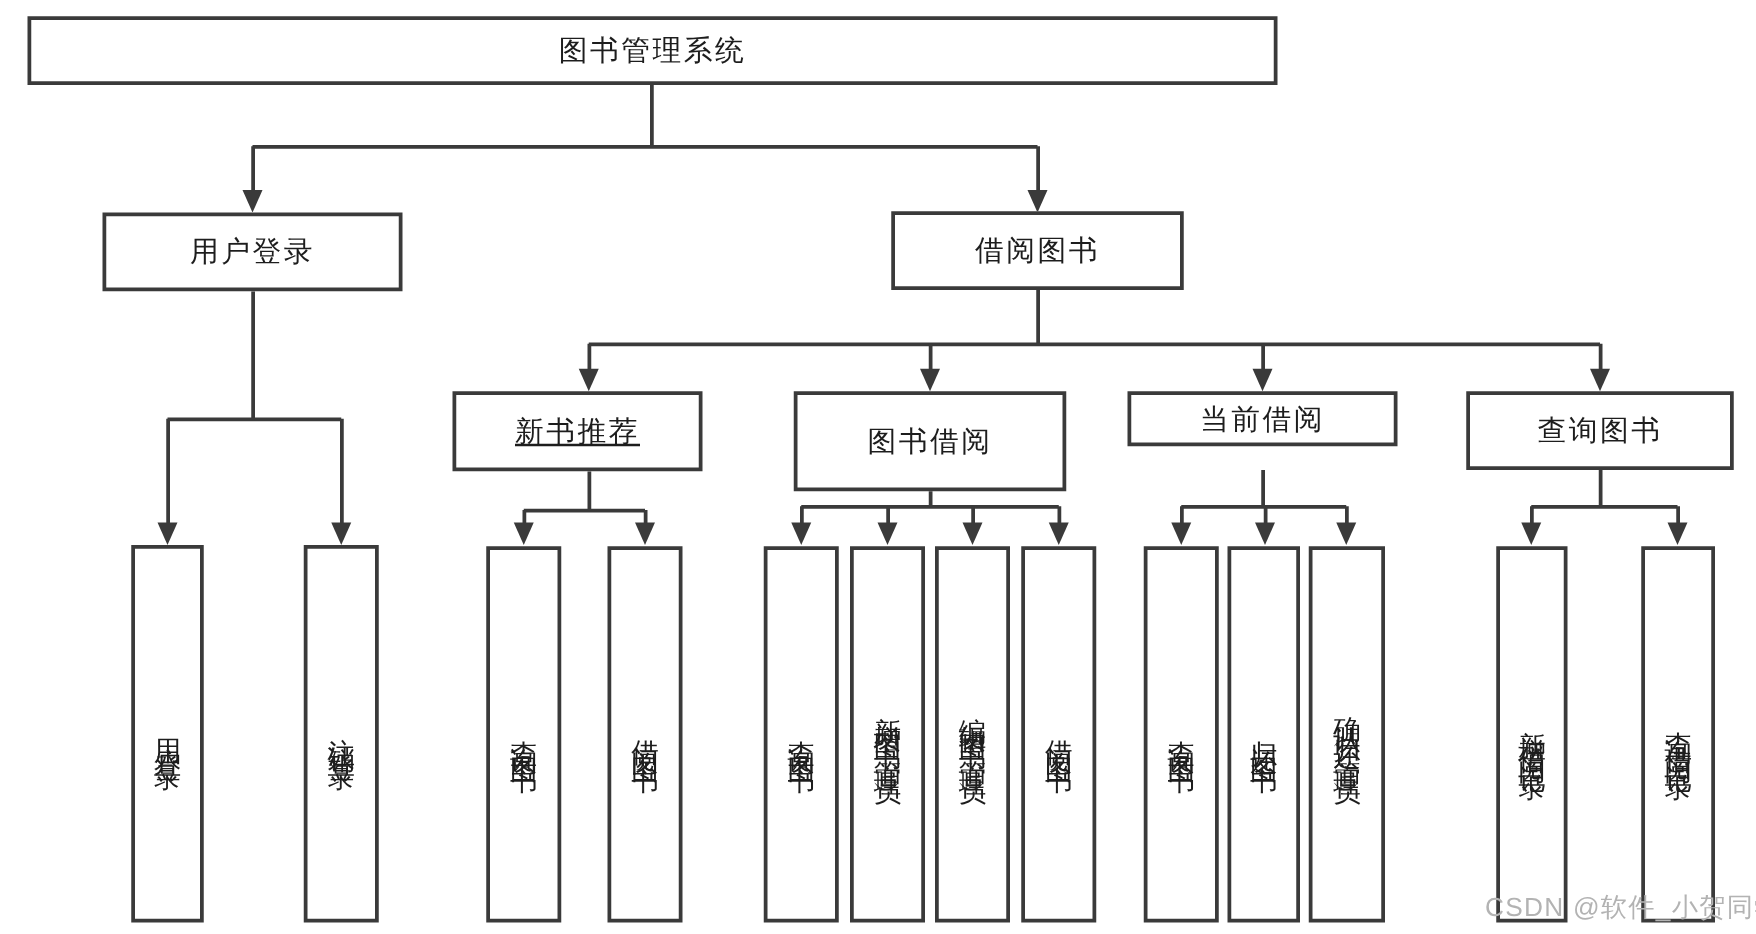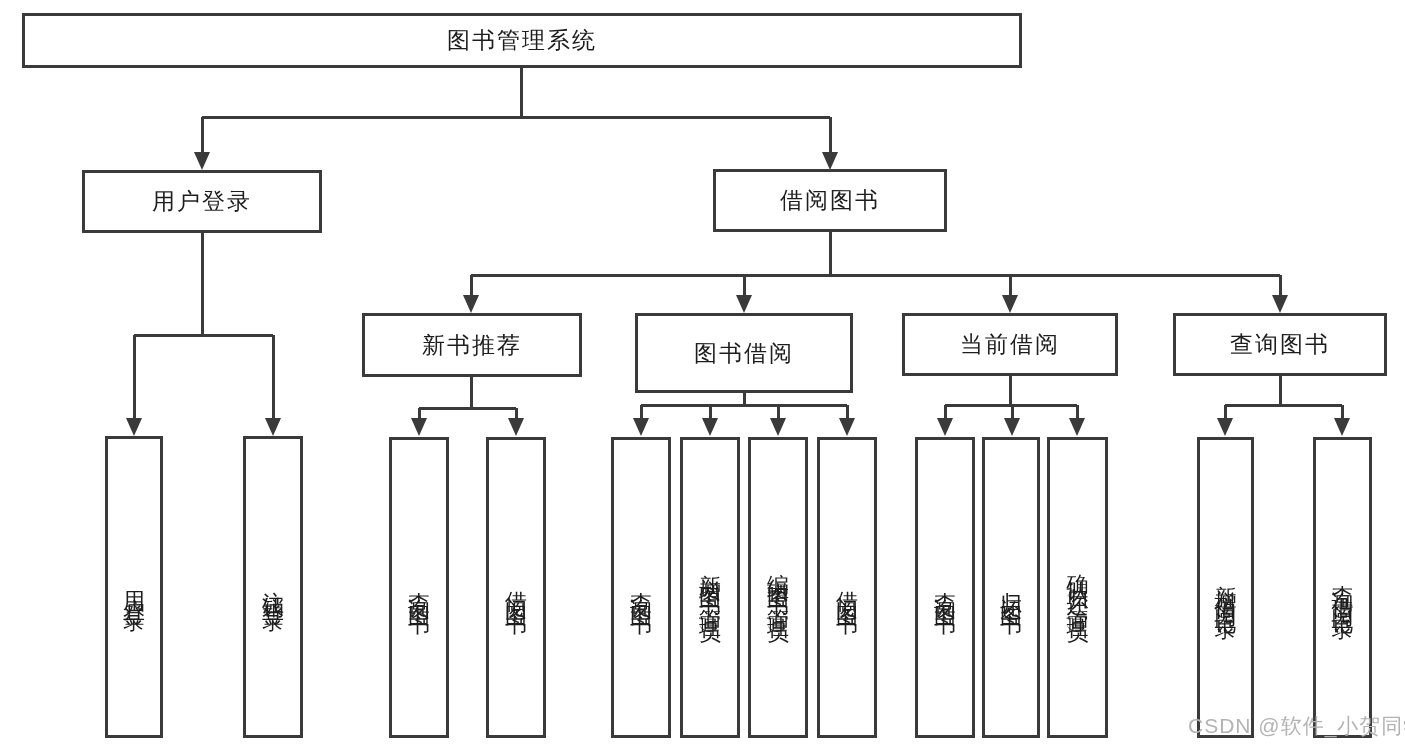--- a/index.html
+++ b/index.html
@@ -107,27 +107,27 @@
       <div class="arrowhead" style="left: 1334px; top: 418px;"></div>
       <div class="node" style="left: 22px; top: 13px; width: 1000px; height: 55px;">
         <span class="label">图书管理系统</span>
       </div>
       <div class="node" style="left: 82px; top: 170px; width: 240px; height: 63px;">
         <span class="label">用户登录</span>
       </div>
       <div class="node" style="left: 713px; top: 169px; width: 234px; height: 63px;">
         <span class="label">借阅图书</span>
       </div>
-      <div class="node" style="left: 362px; top: 313px; width: 220px; height: 64px;">
+      <div class="node" style="left: 362px; top: 313px; width: 200px; height: 64px; text-decoration: underline;">
         <span class="label">新书推荐</span>
       </div>
       <div class="node" style="left: 635px; top: 313px; width: 218px; height: 80px;">
         <span class="label">图书借阅</span>
       </div>
-      <div class="node" style="left: 902px; top: 313px; width: 216px; height: 63px;">
+      <div class="node" style="left: 902px; top: 313px; width: 216px; height: 44px;">
         <span class="label">当前借阅</span>
       </div>
       <div class="node" style="left: 1173px; top: 313px; width: 214px; height: 63px;">
         <span class="label">查询图书</span>
       </div>
       <div class="node vertical" style="left: 105px; top: 436px; width: 58px; height: 302px;">
         <span class="label">用户登录</span>
       </div>
       <div class="node vertical" style="left: 243px; top: 436px; width: 60px; height: 302px;">
         <span class="label">注销登录</span>

